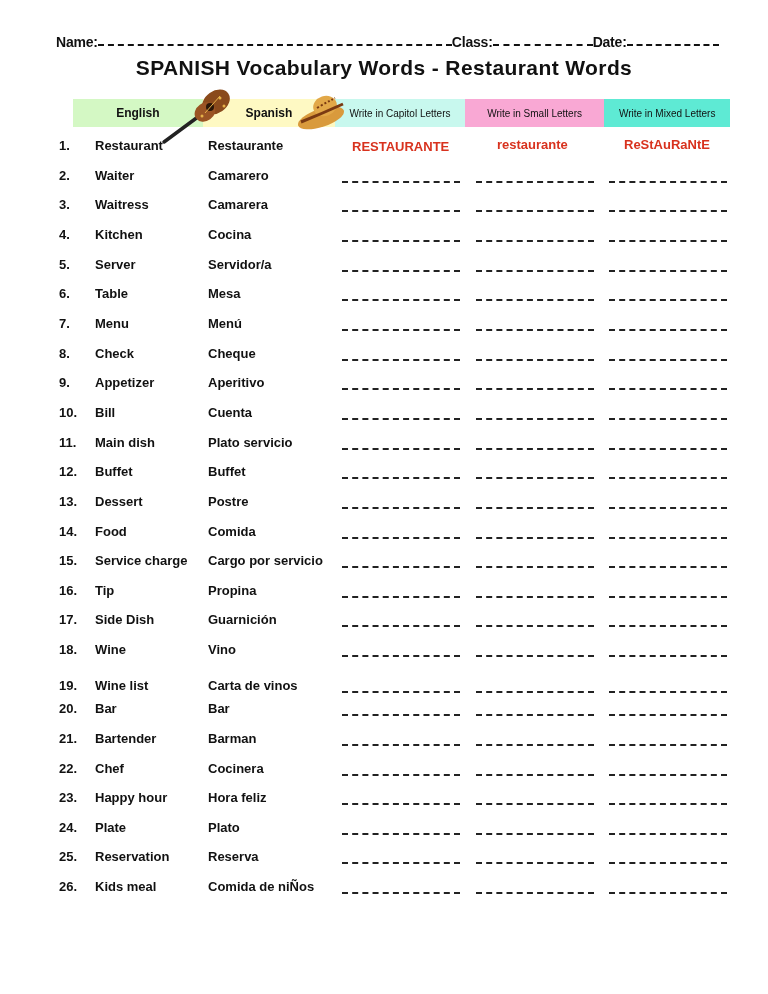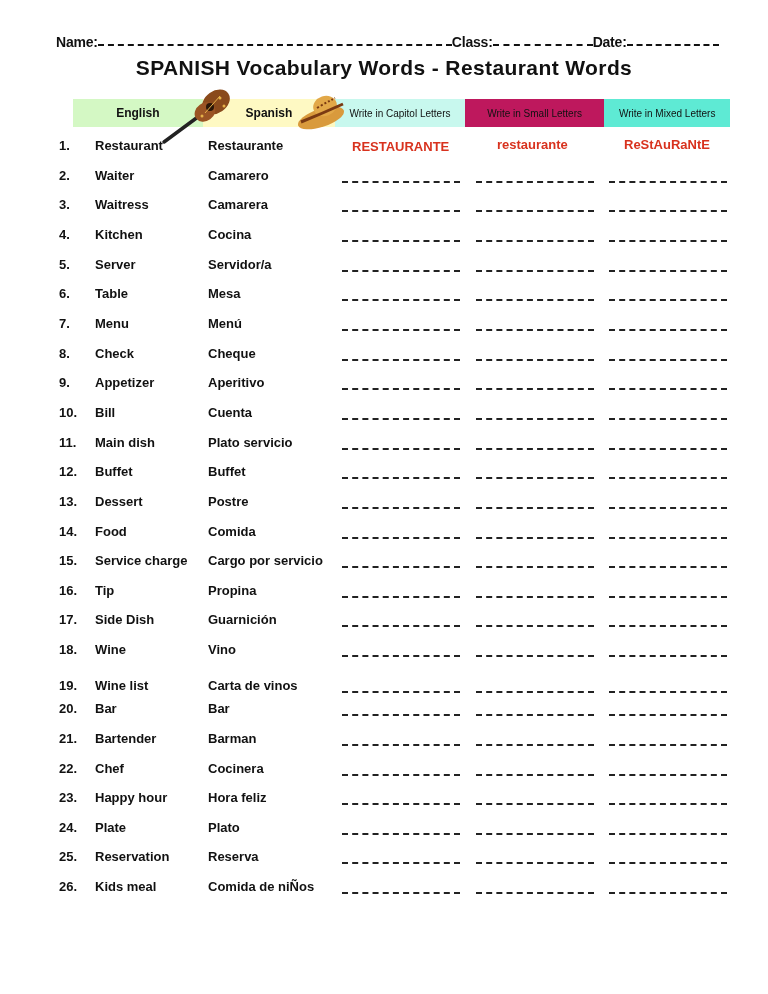--- a/index.html
+++ b/index.html
@@ -21,21 +21,21 @@
   .bar {
     position: absolute; left: 73px; top: 99px; width: 657px; height: 28px; display: flex;
   }
   .bar .cell {
     display: flex; align-items: center; justify-content: center; font-size: 12px; font-weight: bold;
   }
   .bar .cell.small { font-size: 10px; font-weight: normal; }
   .c-en { width: 132px; background: #d4f8c4; }
   .c-es { width: 135px; background: #fef9c3; }
   .c-cap { width: 132px; background: #c8f8ee; }
-  .c-sm { width: 142px; background: #be185d; }
+  .c-sm { width: 142px; background: #f9a8d4; }
   .c-mx { width: 128px; background: #5eead4; }
   .guitar { position: absolute; left: 158px; top: 88px; width: 80px; height: 58px; }
   .hat { position: absolute; left: 295px; top: 90px; width: 56px; height: 40px; }
   .rows { position: absolute; left: 0; top: 133px; width: 768px; }
   .row { position: absolute; left: 0; width: 768px; height: 26px; font-size: 13px; font-weight: bold; }
   .row .num { position: absolute; left: 59px; top: 5px; }
   .row .en { position: absolute; left: 95px; top: 5px; white-space: nowrap; }
   .row .es { position: absolute; left: 208px; top: 5px; white-space: nowrap; }
   .row .line { position: absolute; top: 18px; height: 0; border-bottom: 2px dashed #222; width: 118px; }
   .row .l1 { left: 342px; }

